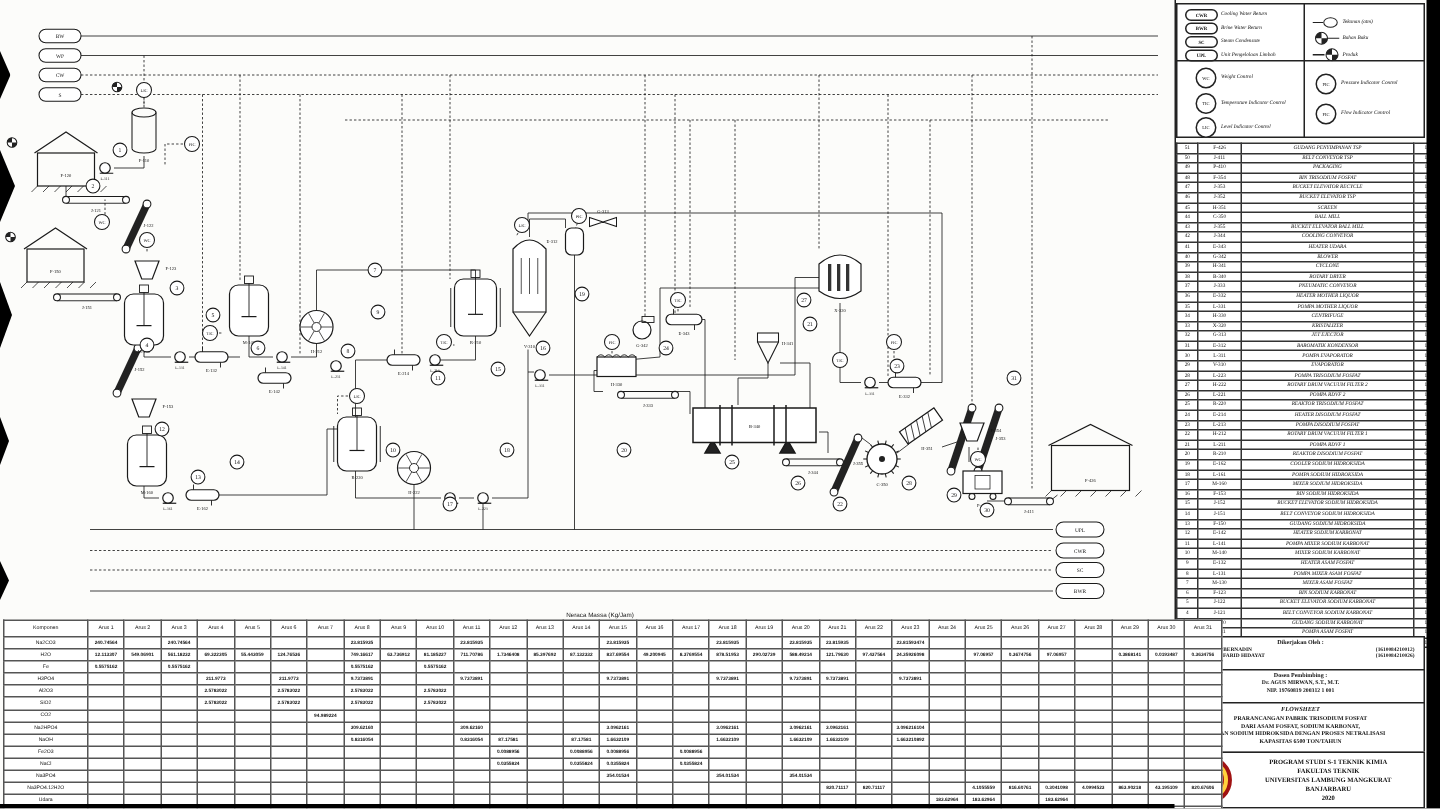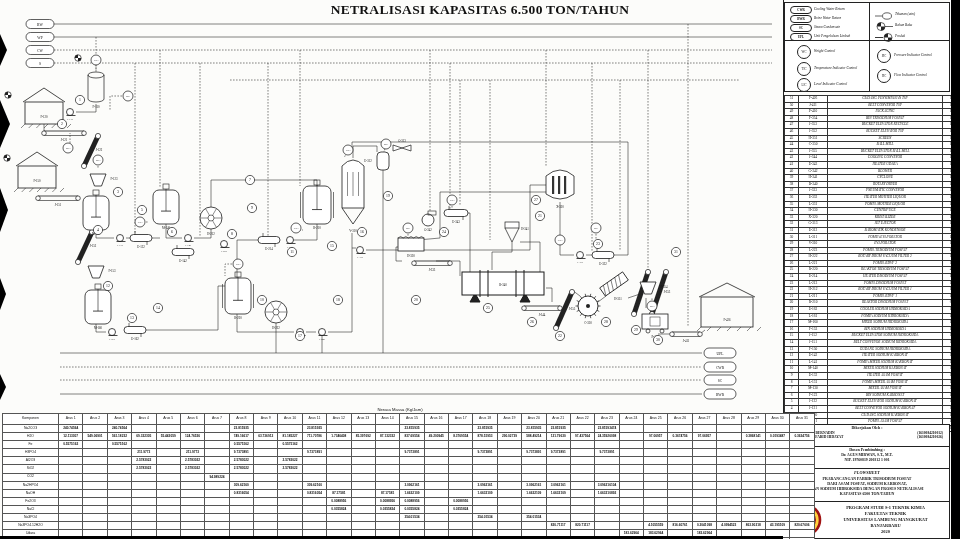--- a/index.html
+++ b/index.html
@@ -50,21 +50,20 @@
   #mass-table tr.hdr td{height:10px;font-weight:normal;font-size:3.5px;}
   #mass-table td.comp{font-weight:normal;font-size:3.4px;}
   #mass-table tr.total td{font-weight:bold;border-top:1px solid #111;}
   .artifact{position:absolute;background:#000;}
   svg text{fill:#111;}
 </style>
 </head>
 <body>
 
 <div id="sheet">
-  <div id="page-title" class="abs">NETRALISASI KAPASITAS 6.500 TON/TAHUN</div>
 
   <svg id="diagram" class="abs" style="left:0;top:16px" width="783" height="398" viewBox="0 16 783 398">
       <g>
         <path d="M96 104 L96 112 L76 112" fill="none" stroke="#1a1a1a" stroke-width="0.55" stroke-dasharray="none"></path>
         <path d="M44 124 L44 131" fill="none" stroke="#1a1a1a" stroke-width="0.55" stroke-dasharray="none"></path>
         <path d="M96 230 L96 238 L114 238" fill="none" stroke="#1a1a1a" stroke-width="0.55" stroke-dasharray="none"></path>
         <path d="M126 238 L160 238" fill="none" stroke="#1a1a1a" stroke-width="0.55" stroke-dasharray="none"></path>
         <path d="M166 224 L166 238 L182 238" fill="none" stroke="#1a1a1a" stroke-width="0.55" stroke-dasharray="none"></path>
         <path d="M194 238 L211 238 L211 229" fill="none" stroke="#1a1a1a" stroke-width="0.55" stroke-dasharray="none"></path>
         <path d="M211 207 L211 180 L317 180 L317 186" fill="none" stroke="#1a1a1a" stroke-width="0.55" stroke-dasharray="none"></path>

